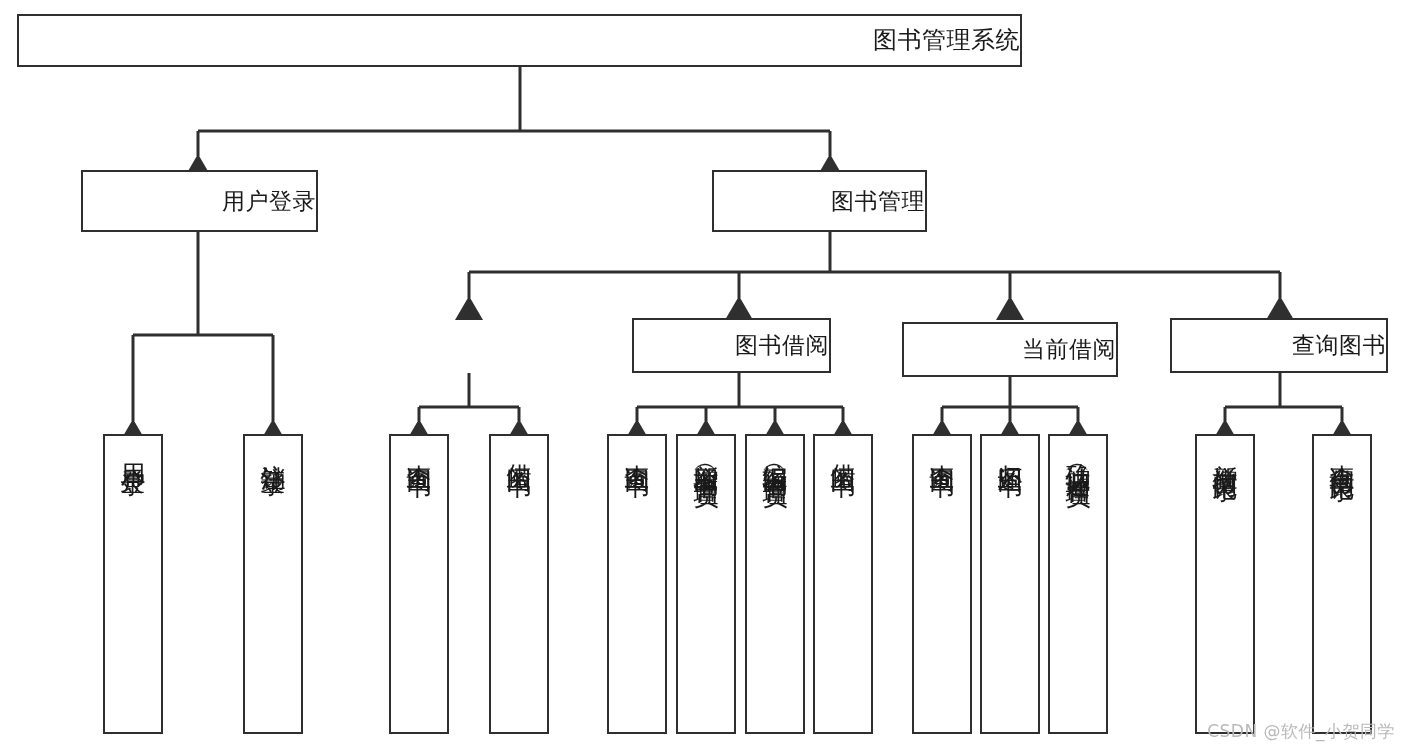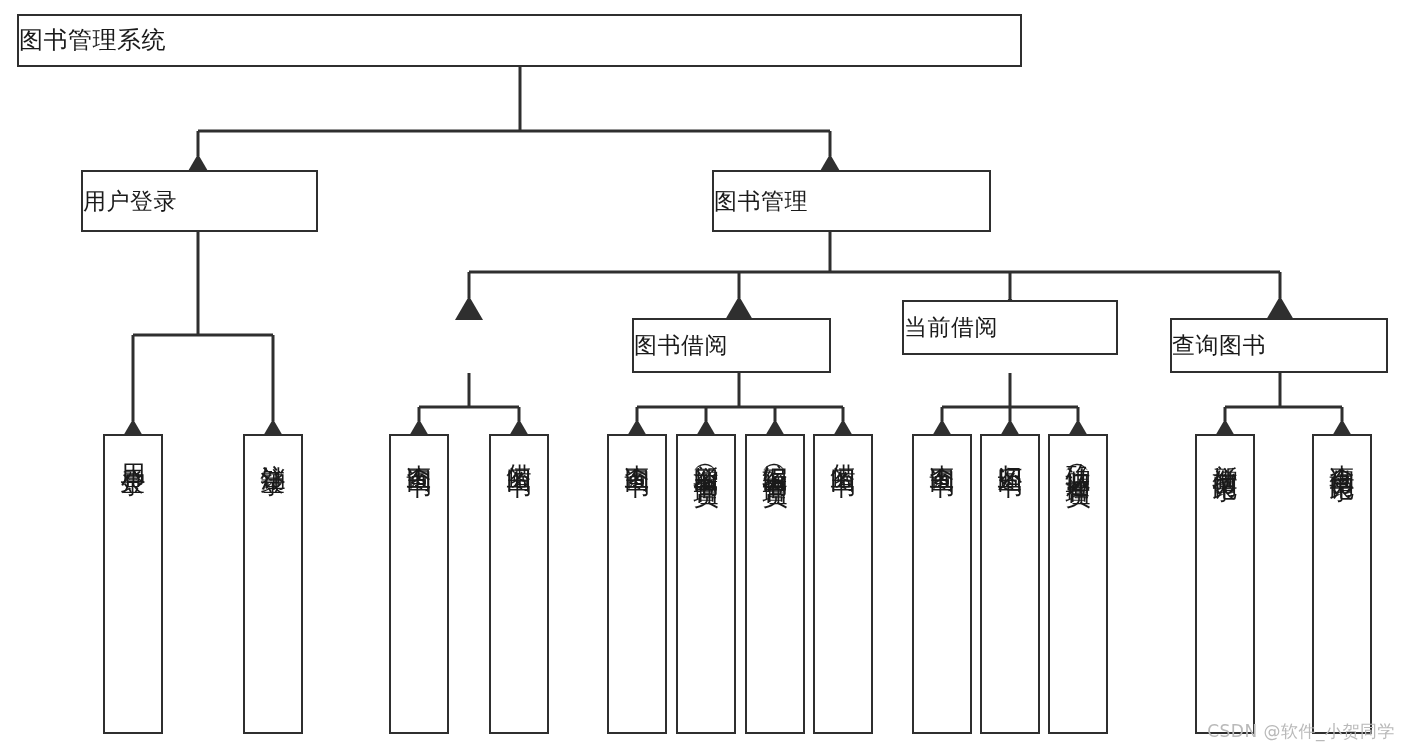--- a/index.html
+++ b/index.html
@@ -25,21 +25,21 @@
     height: 747px;
     pointer-events: none;
   }
   .node {
     position: absolute;
     box-sizing: border-box;
     border: 2.5px solid #2f2f2f;
     background: #ffffff;
     display: flex;
     align-items: center;
-    justify-content: flex-start;
+    justify-content: flex-end;
     color: #1a1a1a;
     overflow: hidden;
   }
   .node .lbl {
     display: block;
     text-align: center;
     line-height: 1.08;
     white-space: nowrap;
   }
   .node.horiz .lbl {
@@ -132,28 +132,28 @@
     </g>
   </svg>
 
   <div class="node title" style="left:17px; top:14px; width:1005px; height:53px;">
     <span class="lbl">图书管理系统</span>
   </div>
 
   <div class="node horiz" style="left:81px; top:170px; width:237px; height:62px;">
     <span class="lbl">用户登录</span>
   </div>
-  <div class="node horiz" style="left:712px; top:170px; width:279px; height:62px;">
+  <div class="node horiz" style="left:712px; top:170px; width:215px; height:62px;">
     <span class="lbl">图书管理</span>
   </div>
 
   <div class="node horiz" style="left:632px; top:318px; width:199px; height:55px;">
     <span class="lbl">图书借阅</span>
   </div>
-  <div class="node horiz" style="left:902px; top:300px; width:216px; height:55px;">
+  <div class="node horiz" style="left:902px; top:322px; width:216px; height:55px;">
     <span class="lbl">当前借阅</span>
   </div>
   <div class="node horiz" style="left:1170px; top:318px; width:218px; height:55px;">
     <span class="lbl">查询图书</span>
   </div>
 
   <div class="node vert" style="left:103px; top:434px; width:60px; height:300px;">
     <span class="lbl">用户登录</span>
   </div>
   <div class="node vert" style="left:243px; top:434px; width:60px; height:300px;">

